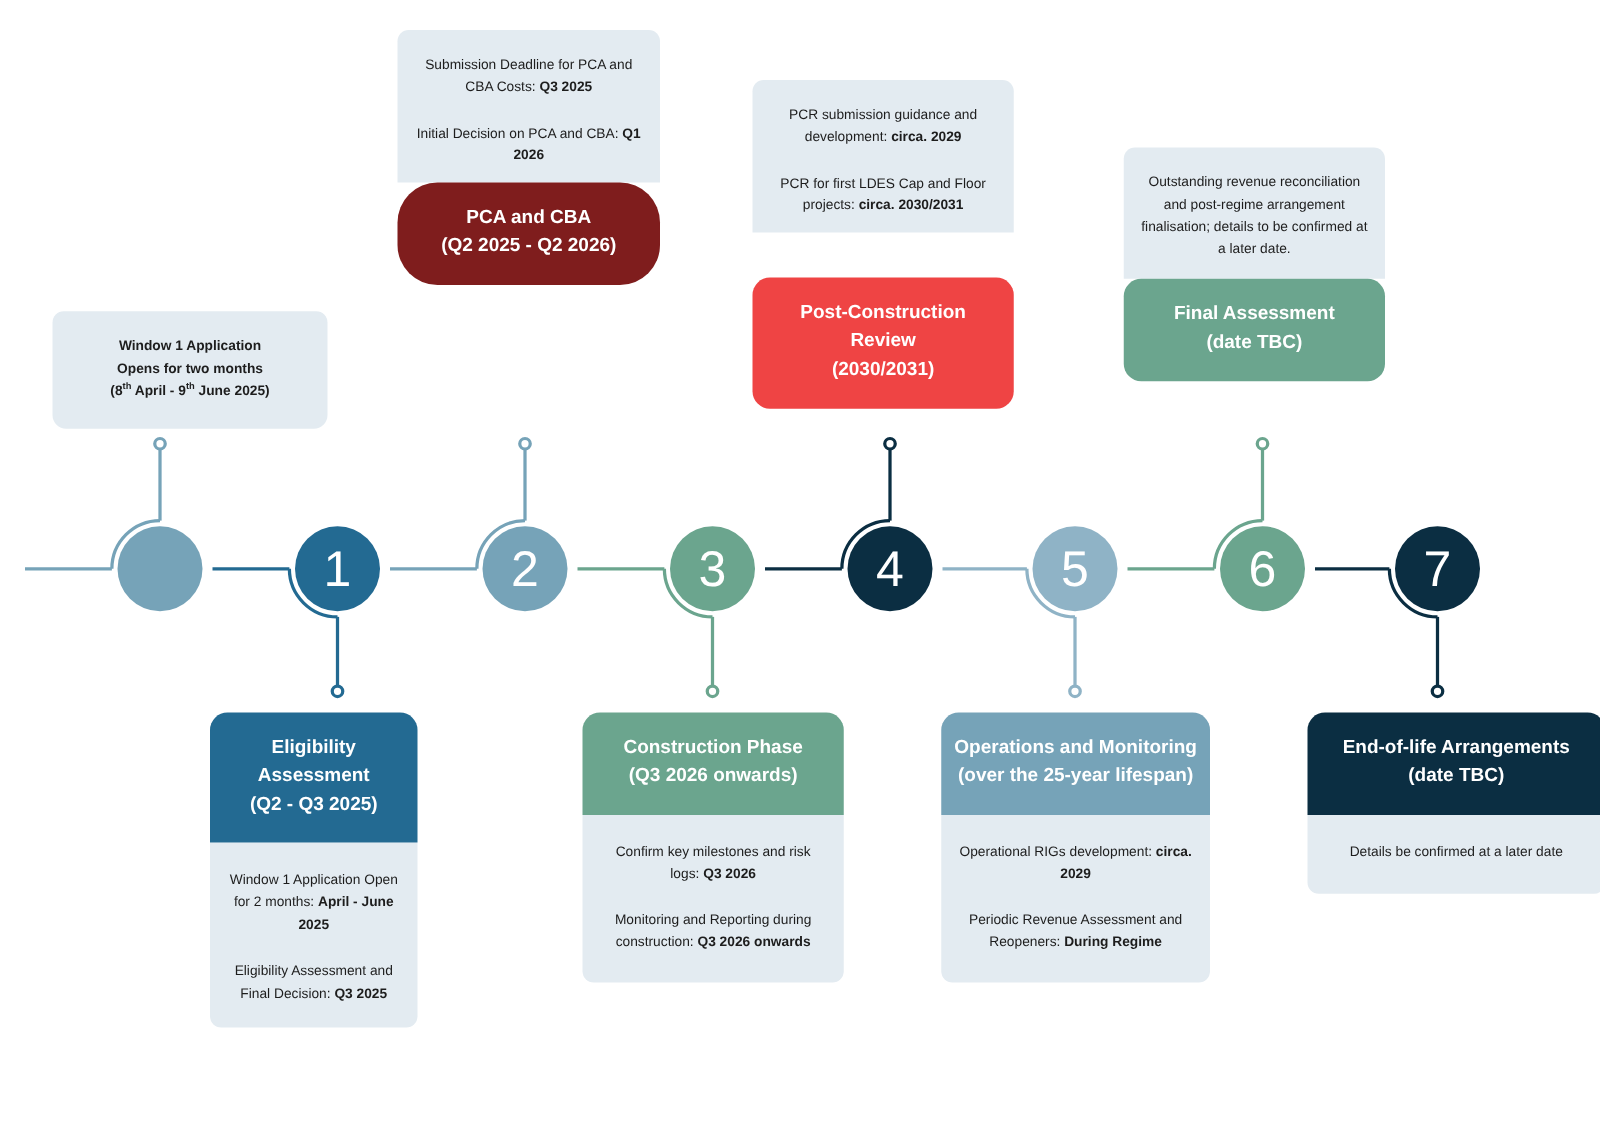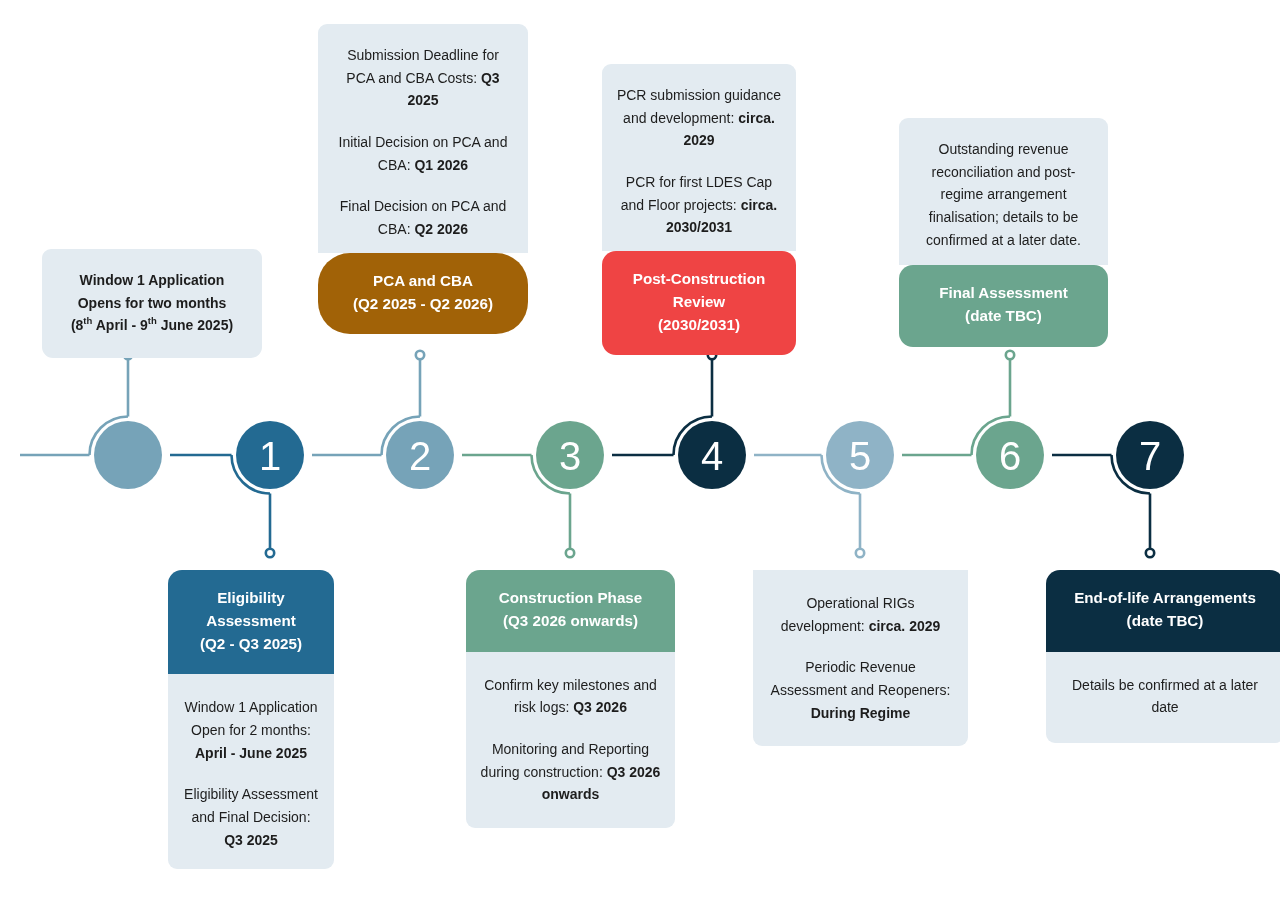--- a/index.html
+++ b/index.html
@@ -17,21 +17,21 @@
     font-size:40px;fill:#ffffff;text-anchor:middle;dominant-baseline:central;
   }
 
   
   .stack{position:absolute;display:flex;flex-direction:column;}
   .stack.up{justify-content:flex-end;}
 
   .detail{
     background:#e3ebf1;
     padding:16px 14px 18px 14px;
-    font-size:14px;line-height:1.62;
+    font-size:11px;line-height:1.62;
     text-align:center;color:#1d1d1d;
   }
   .detail p{margin:0;}
   .detail p + p{margin-top:19px;}
   .detail b{font-weight:bold;}
 
   .header{
     border-radius:14px;
     padding:17px 12px 19px 12px;
     text-align:center;
@@ -142,31 +142,28 @@
   </div>
 
   <div class="stack up" style="left:318px; top:24px; width:210px;">
     <div class="detail" style="border-top-left-radius:9px;border-top-right-radius:9px;padding-top:20px;padding-bottom:12px;">
       <p>
         <span>Submission Deadline for PCA and CBA Costs: </span><b>Q3 2025</b>
       </p>
       <p>
         <span>Initial Decision on PCA and CBA: </span><b>Q1 2026</b>
       </p>
-      <p>
-        <span>Final Decision on PCA and CBA: </span><b>Q2 2026</b>
-      </p>
-    </div>
-    <div class="header" style="background:#a16207;border-radius:32px;">
+    </div>
+    <div class="header" style="background:#7f1d1d;border-radius:32px;">
       <div>PCA and CBA</div>
       <div>(Q2 2025 - Q2 2026)</div>
     </div>
   </div>
 
-  <div class="stack up" style="left:602px; top:64px; width:194px;">
+  <div class="stack up" style="left:602px; top:64px; width:209px;gap:36px;">
     <div class="detail" style="border-top-left-radius:9px;border-top-right-radius:9px;padding-top:20px;padding-bottom:12px;">
       <p>
         <span>PCR submission guidance and development: </span><b>circa. 2029</b>
       </p>
       <p>
         <span>PCR for first LDES Cap and Floor projects: </span><b>circa. 2030/2031</b>
       </p>
     </div>
     <div class="header" style="background:#ef4444;">
       <div>Post-Construction Review</div>
@@ -208,20 +205,24 @@
       <p>
         <span>Confirm key milestones and risk logs: </span><b>Q3 2026</b>
       </p>
       <p>
         <span>Monitoring and Reporting during construction: </span><b>Q3 2026 onwards</b>
       </p>
     </div>
   </div>
 
   <div class="stack down" style="left:753px; top:570px; width:215px;">
+    <div class="header" style="background:#76a3b8;padding-left:6px;padding-right:6px;">
+      <div>Operations and Monitoring</div>
+      <div>(over the 25-year lifespan)</div>
+    </div>
     <div class="detail" style="padding-top:22px;padding-bottom:22px;">
       <p>
         <span>Operational RIGs development: </span><b>circa. 2029</b>
       </p>
       <p>
         <span>Periodic Revenue Assessment and Reopeners: </span><b>During Regime</b>
       </p>
     </div>
   </div>
 

